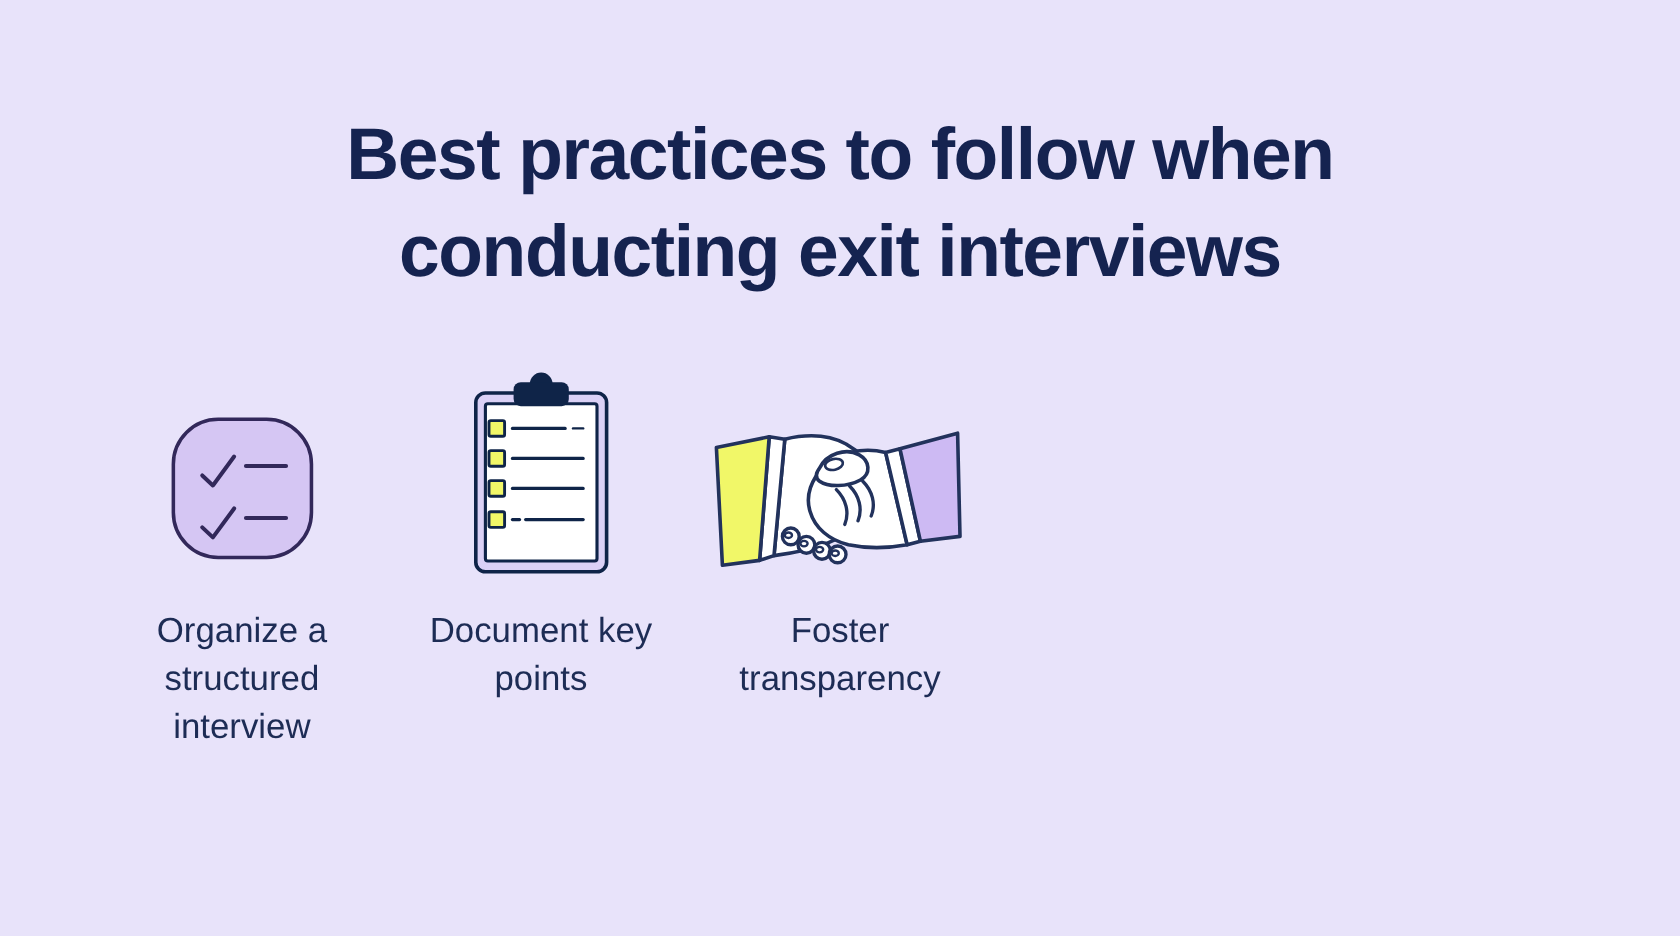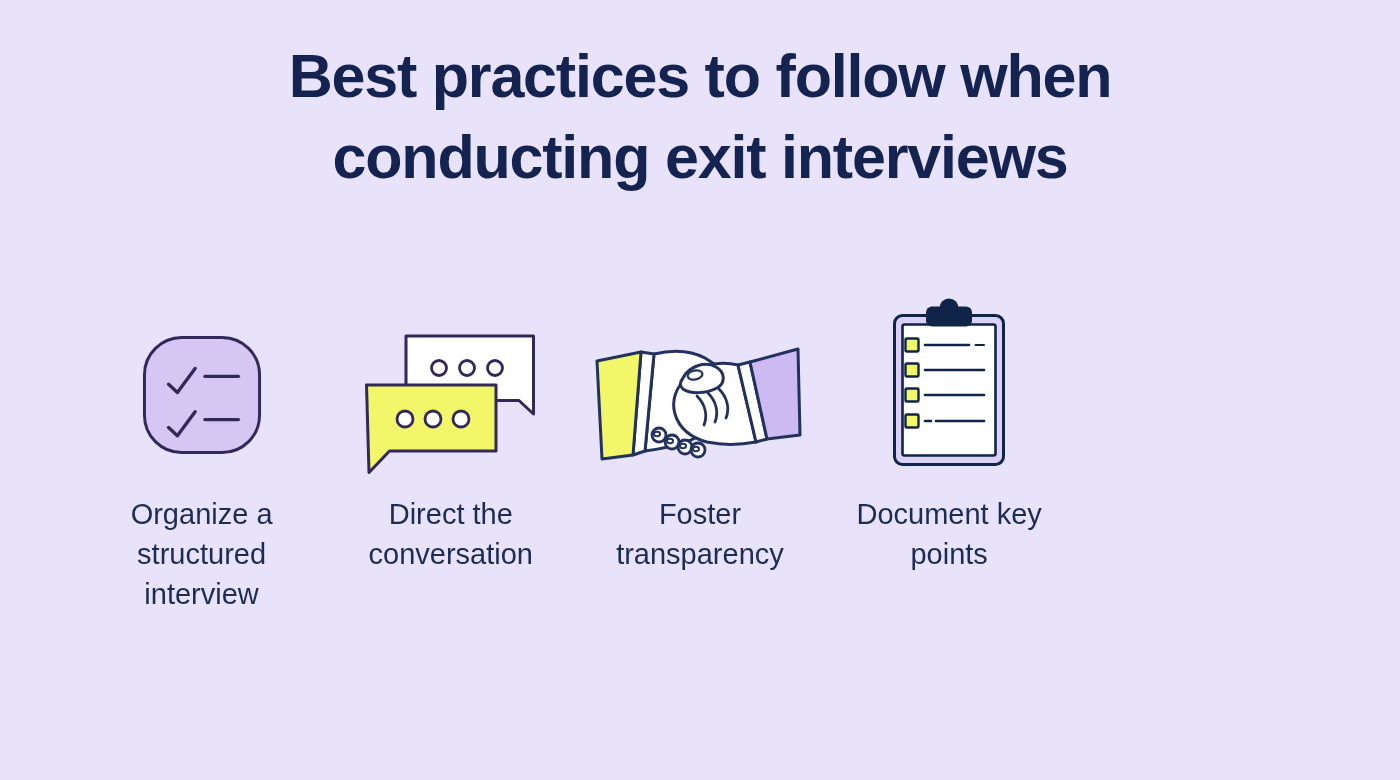--- a/index.html
+++ b/index.html
@@ -5,32 +5,32 @@
   html,body{margin:0;padding:0;}
   .canvas{
     position:relative;
     width:1400px;height:780px;
     background:var(--bg,#e8e3fa);
     overflow:hidden;
     font-family:"Liberation Sans", sans-serif;
   }
   .title{
     margin:0;
-    padding-top:36px;
+    padding-top:88px;
     text-align:center;
     font-size:61px;
     line-height:1.33;
     font-weight:700;
     letter-spacing:-1.2px;
     color:var(--title,#152350);
     white-space:pre-line;
   }
   .items-row{
     position:absolute;
-    left:77px; top:288px;
+    left:77px; top:300px;
     width:1246px;
     display:flex;
   }
   .item{
     width:249.2px;
     display:flex;
     flex-direction:column;
     align-items:center;
   }
   .icon-box{
@@ -88,41 +88,48 @@
             <path d="M27 94 L36 102.5 L54 78"></path>
             <path d="M64 86 H98"></path>
           </g>
         </svg>
       </div>
       <div class="item-label">Organize a
 structured
 interview</div>
     </div>
 
+
+
     <div class="item">
       <div class="icon-box">
-        <svg class="mt-bubbles" width="172" height="140" viewBox="0 0 172 140" aria-hidden="true">
-          <path d="M41 2 H168.5 V80 L154 66.5 H41 Z" class="fill-white stroke-inkp" stroke-width="3" stroke-linejoin="round"></path>
-          <g class="fill-white stroke-inkp" stroke-width="2.8">
-            <circle cx="74" cy="34" r="7.5"></circle>
-            <circle cx="102" cy="34" r="7.5"></circle>
-            <circle cx="130" cy="34" r="7.5"></circle>
+        <svg class="mt-clip" width="116" height="172" viewBox="0 0 116 172" aria-hidden="true">
+          <rect x="3.5" y="17.5" width="109" height="149" rx="8" class="fill-frame stroke-inkn" stroke-width="3"></rect>
+          <rect x="11.5" y="26.5" width="93" height="131" rx="2" class="fill-white stroke-inkn" stroke-width="2.6"></rect>
+          <circle cx="58" cy="10" r="9.5" class="fill-ink-navy"></circle>
+          <rect x="35" y="8.5" width="46" height="20" rx="6" class="fill-ink-navy"></rect>
+          <g class="fill-yellow stroke-inkn" stroke-width="2.4">
+            <rect x="14.5" y="40.5" width="13" height="13" rx="1.5"></rect>
+            <rect x="14.5" y="65.5" width="13" height="13" rx="1.5"></rect>
+            <rect x="14.5" y="90.5" width="13" height="13" rx="1.5"></rect>
+            <rect x="14.5" y="116.5" width="13" height="13" rx="1.5"></rect>
           </g>
-          <path d="M1.5 51 H131 V117 H24.5 L4 138.5 Z" class="fill-yellow stroke-inkp" stroke-width="3" stroke-linejoin="round"></path>
-          <g class="fill-white stroke-inkp" stroke-width="2.8">
-            <circle cx="40" cy="85" r="8"></circle>
-            <circle cx="68" cy="85" r="8"></circle>
-            <circle cx="96" cy="85" r="8"></circle>
+          <g class="nofill stroke-inkn" stroke-width="2.6" stroke-linecap="round">
+            <path d="M34 47 H78"></path>
+            <path d="M84.5 47 H93" stroke-width="2"></path>
+            <path d="M34 72 H93"></path>
+            <path d="M34 97 H93"></path>
+            <path d="M34 123 H40"></path>
+            <path d="M45 123 H93"></path>
           </g>
         </svg>
       </div>
-      <div class="item-label">Direct the
-conversation</div>
+      <div class="item-label">Document key
+points</div>
     </div>
-
 
     <div class="item">
       <div class="icon-box">
         <svg class="mt-hand" width="210" height="122" viewBox="0 0 210 122" aria-hidden="true">
           <g stroke-linejoin="round" stroke-linecap="round">
 
             <path d="M59 9 C80 4 97 6 110 13 L136 30 C143 36 144 46 139 53 L122 78 C108 92 88 101 50 106 Z" class="fill-white stroke-inkh" stroke-width="3"></path>
             <path d="M143 20 C122 15 104 21 92 32 C81 42 76 56 80 69 C84 83 96 93 112 97 C131 101 150 99 161 97 Z" class="fill-white stroke-inkh" stroke-width="3"></path>
 
             <polygon points="46,7 59,9 50,106 38,110" class="fill-white stroke-inkh" stroke-width="3"></polygon>
@@ -152,41 +159,14 @@
               <ellipse cx="88" cy="101" rx="3" ry="2.3"></ellipse>
               <ellipse cx="101" cy="104" rx="3" ry="2.3"></ellipse>
             </g>
           </g>
         </svg>
       </div>
       <div class="item-label">Foster
 transparency</div>
     </div>
 
-    <div class="item">
-      <div class="icon-box">
-        <svg class="mt-clip" width="116" height="172" viewBox="0 0 116 172" aria-hidden="true">
-          <rect x="3.5" y="17.5" width="109" height="149" rx="8" class="fill-frame stroke-inkn" stroke-width="3"></rect>
-          <rect x="11.5" y="26.5" width="93" height="131" rx="2" class="fill-white stroke-inkn" stroke-width="2.6"></rect>
-          <circle cx="58" cy="10" r="9.5" class="fill-ink-navy"></circle>
-          <rect x="35" y="8.5" width="46" height="20" rx="6" class="fill-ink-navy"></rect>
-          <g class="fill-yellow stroke-inkn" stroke-width="2.4">
-            <rect x="14.5" y="40.5" width="13" height="13" rx="1.5"></rect>
-            <rect x="14.5" y="65.5" width="13" height="13" rx="1.5"></rect>
-            <rect x="14.5" y="90.5" width="13" height="13" rx="1.5"></rect>
-            <rect x="14.5" y="116.5" width="13" height="13" rx="1.5"></rect>
-          </g>
-          <g class="nofill stroke-inkn" stroke-width="2.6" stroke-linecap="round">
-            <path d="M34 47 H78"></path>
-            <path d="M84.5 47 H93" stroke-width="2"></path>
-            <path d="M34 72 H93"></path>
-            <path d="M34 97 H93"></path>
-            <path d="M34 123 H40"></path>
-            <path d="M45 123 H93"></path>
-          </g>
-        </svg>
-      </div>
-      <div class="item-label">Document key
-points</div>
-    </div>
-
   </div>
 </div>
 
 </body></html>

